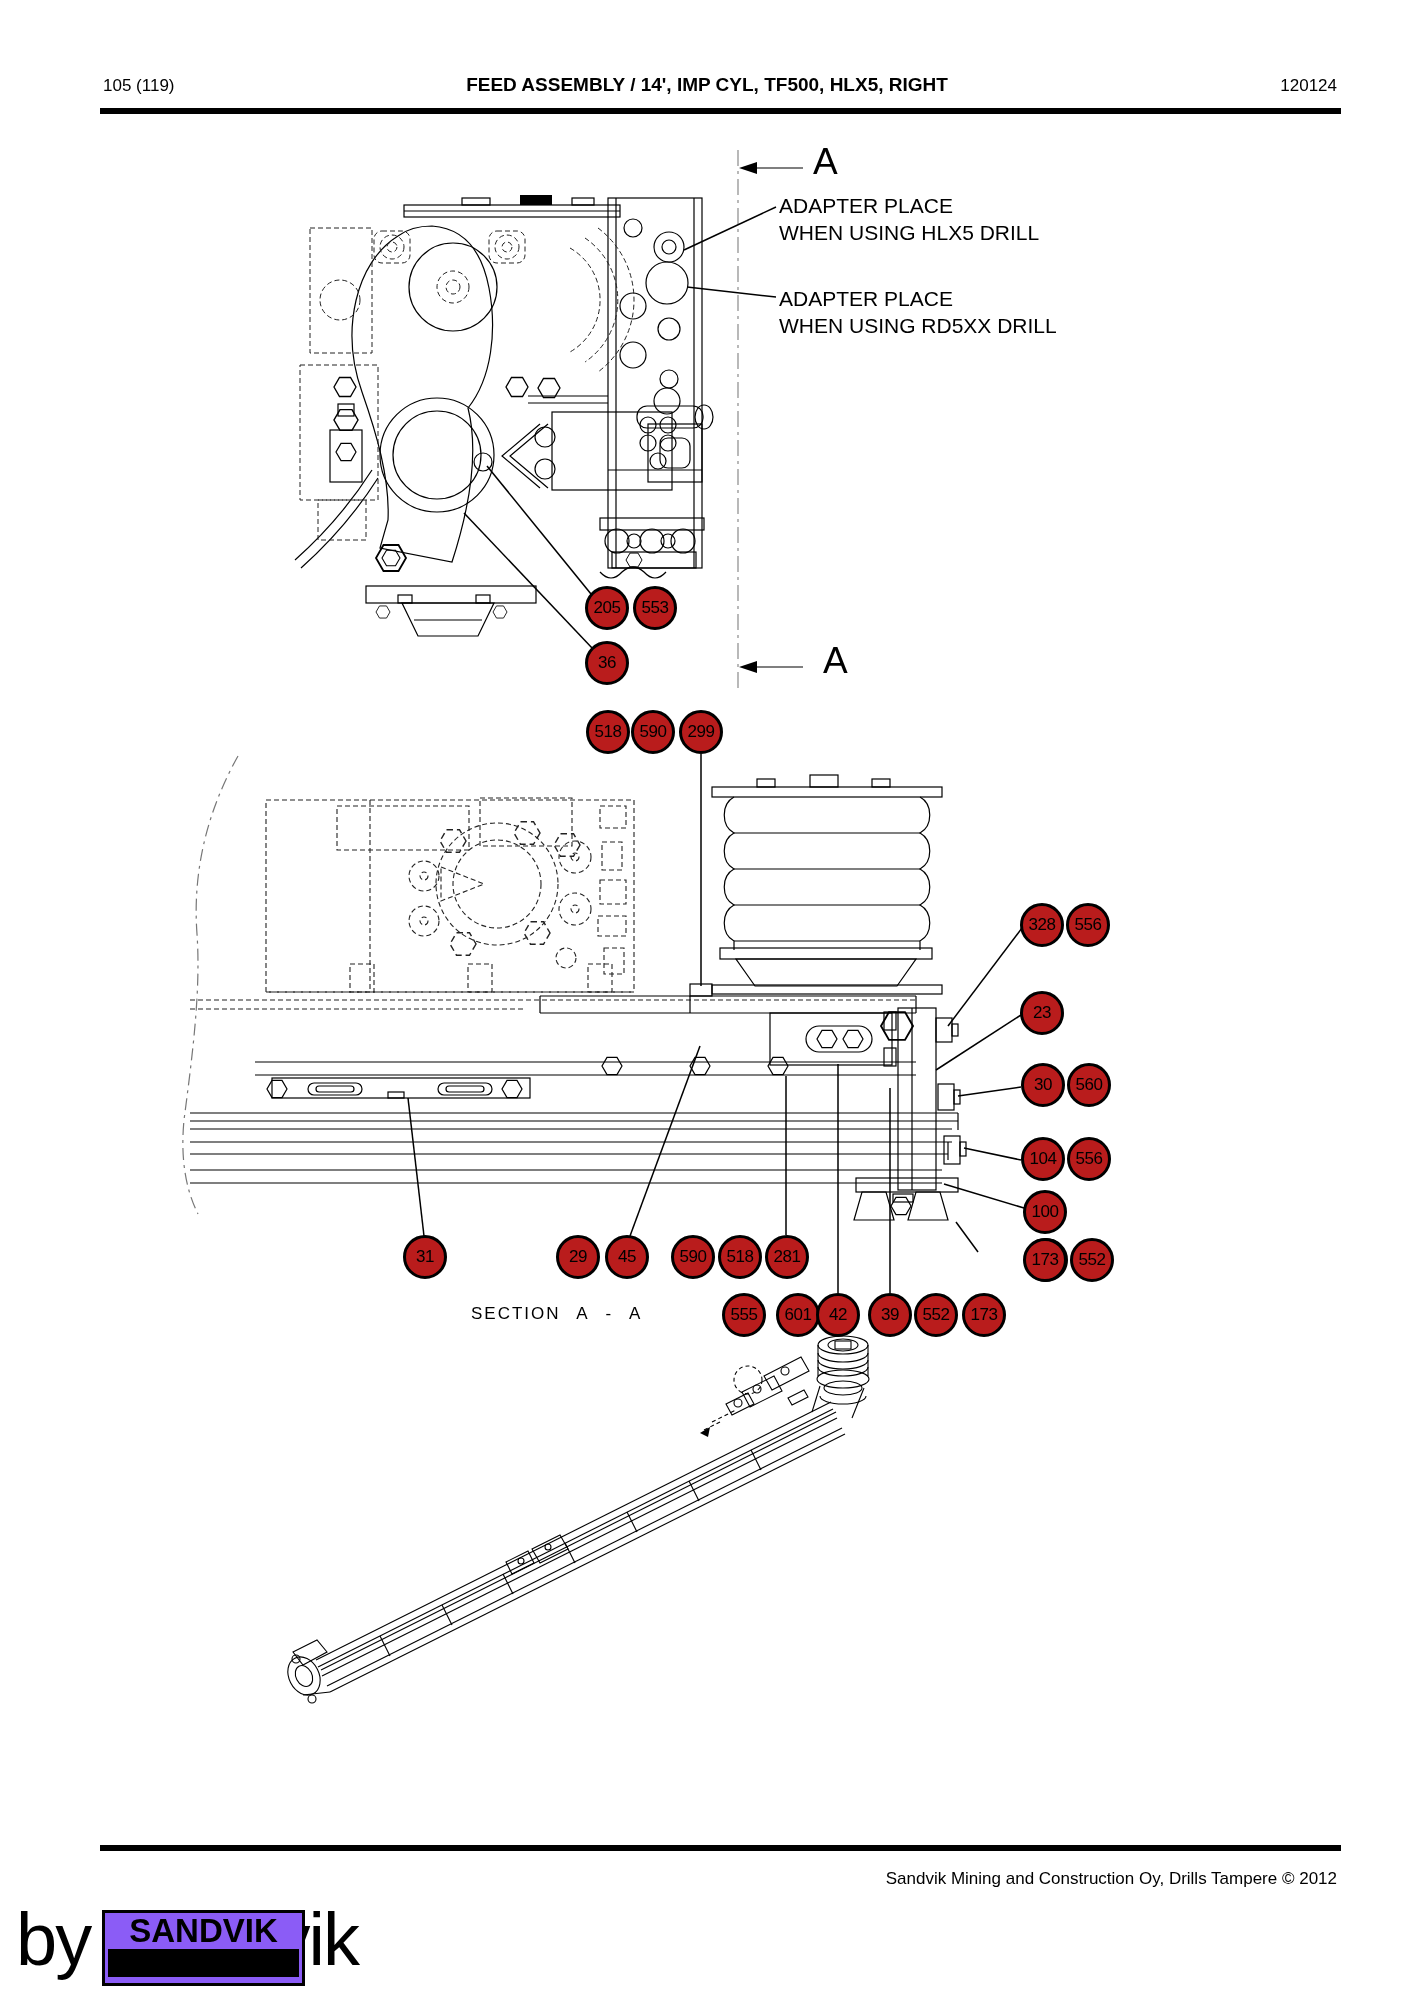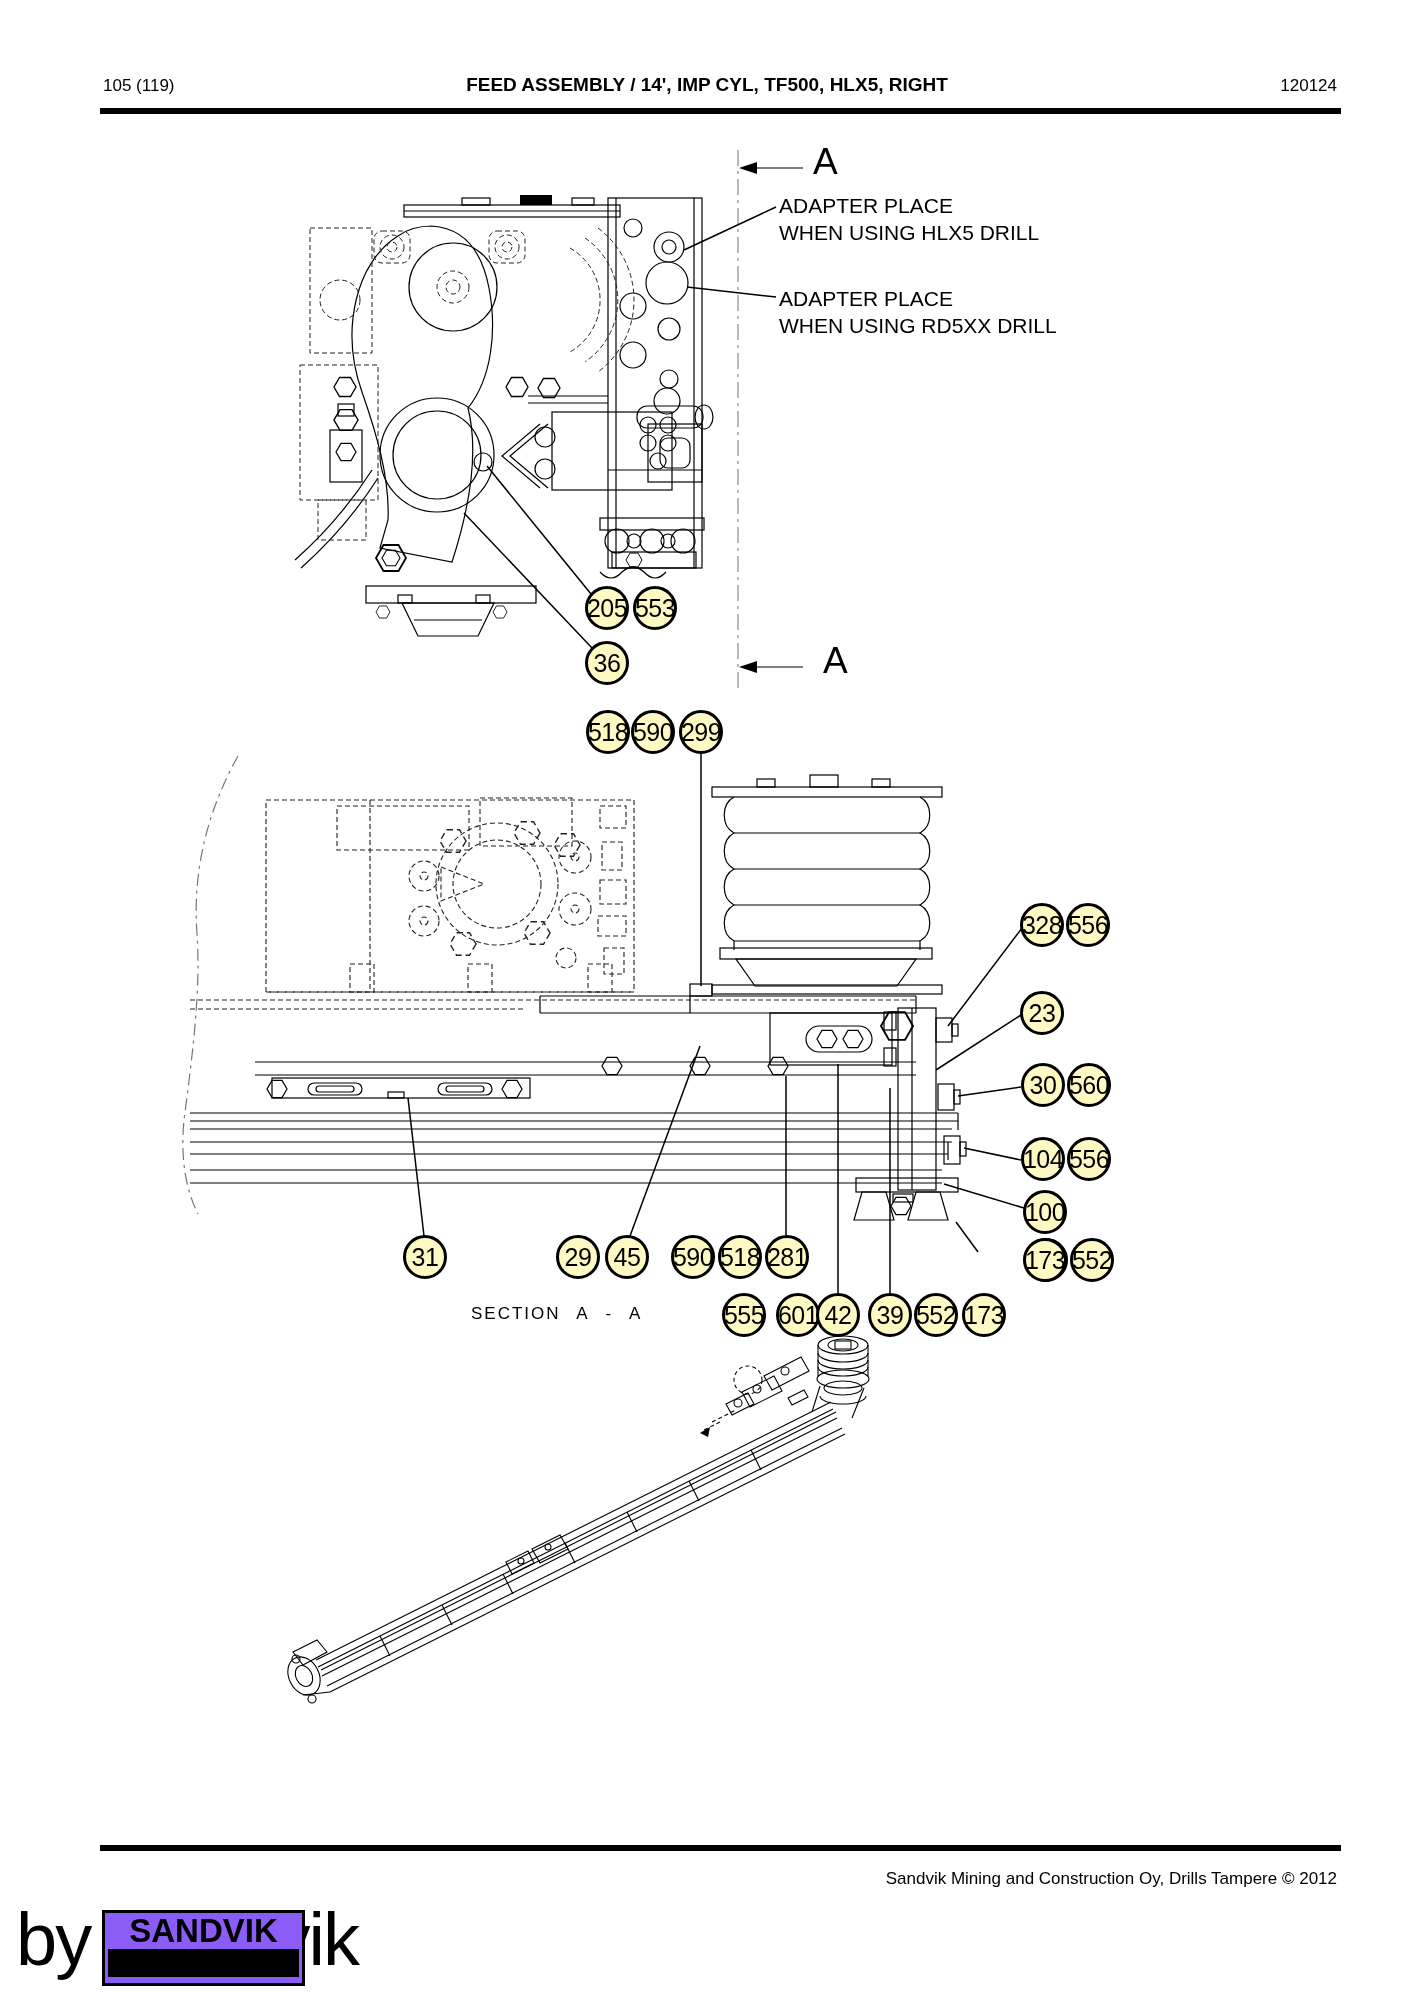--- a/index.html
+++ b/index.html
@@ -13,22 +13,22 @@
   .rule-top{top:108px;}
   .rule-bottom{top:1845px;}
   svg.drawing{position:absolute;left:0;top:0;}
   .view-a{position:absolute;font-size:37px;line-height:1;}
   .a-top{left:813px;top:143px;}
   .a-bot{left:823px;top:642px;}
   .note{position:absolute;font-size:21px;line-height:27px;}
   .note-1{left:779px;top:192px;}
   .note-2{left:779px;top:285px;}
   .section-label{position:absolute;left:471px;top:1304px;font-size:17px;letter-spacing:2px;word-spacing:10px;}
-  .balloon{position:absolute;width:44px;height:44px;border:3px solid #000;border-radius:50%;background:#fef9c3;
-           display:flex;align-items:center;justify-content:center;font-size:25px;letter-spacing:-0.5px;
+  .balloon{position:absolute;width:44px;height:44px;border:3px solid #000;border-radius:50%;background:#b91c1c;
+           display:flex;align-items:center;justify-content:center;font-size:17px;letter-spacing:-0.5px;
            transform:translate(-50%,-50%);box-sizing:border-box;z-index:4;}
   .copyright{position:absolute;top:1869px;right:77px;font-size:17px;}
   .watermark{position:absolute;left:16px;top:1903px;font-size:74px;line-height:1;letter-spacing:-2px;white-space:nowrap;z-index:1;}
   .logo-box{position:absolute;left:102px;top:1910px;width:197px;height:70px;border:3px solid #000;background:#8b5cf6;z-index:2;}
   .logo-text{position:absolute;top:0px;left:0;right:0;text-align:center;font-size:33px;font-weight:bold;line-height:36px;}
   .logo-bar{position:absolute;left:3px;right:3px;top:36px;height:28px;background:#000;}
 </style>
 </head>
 <body>
 

